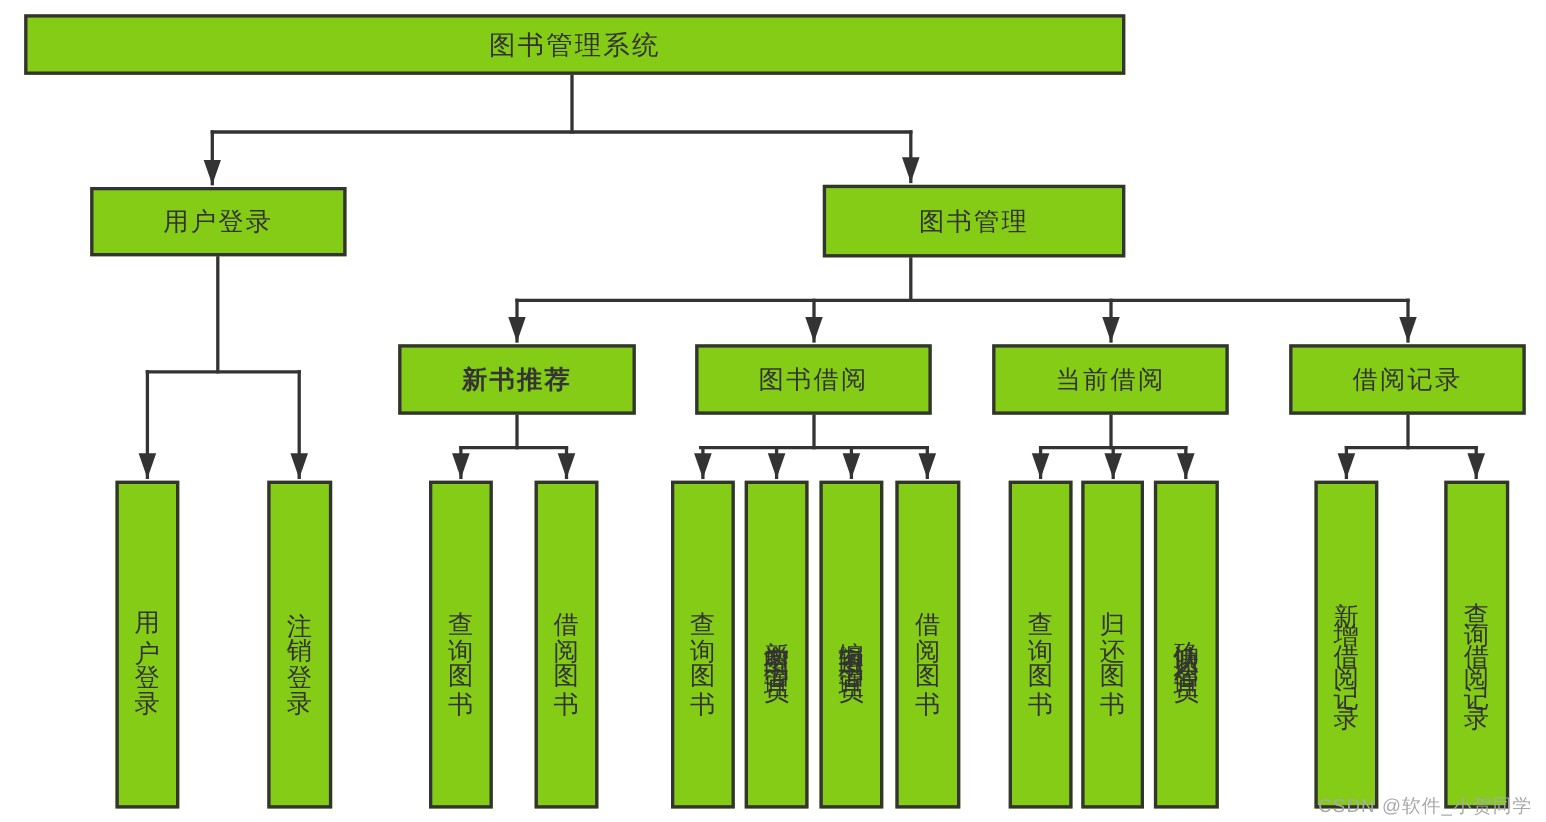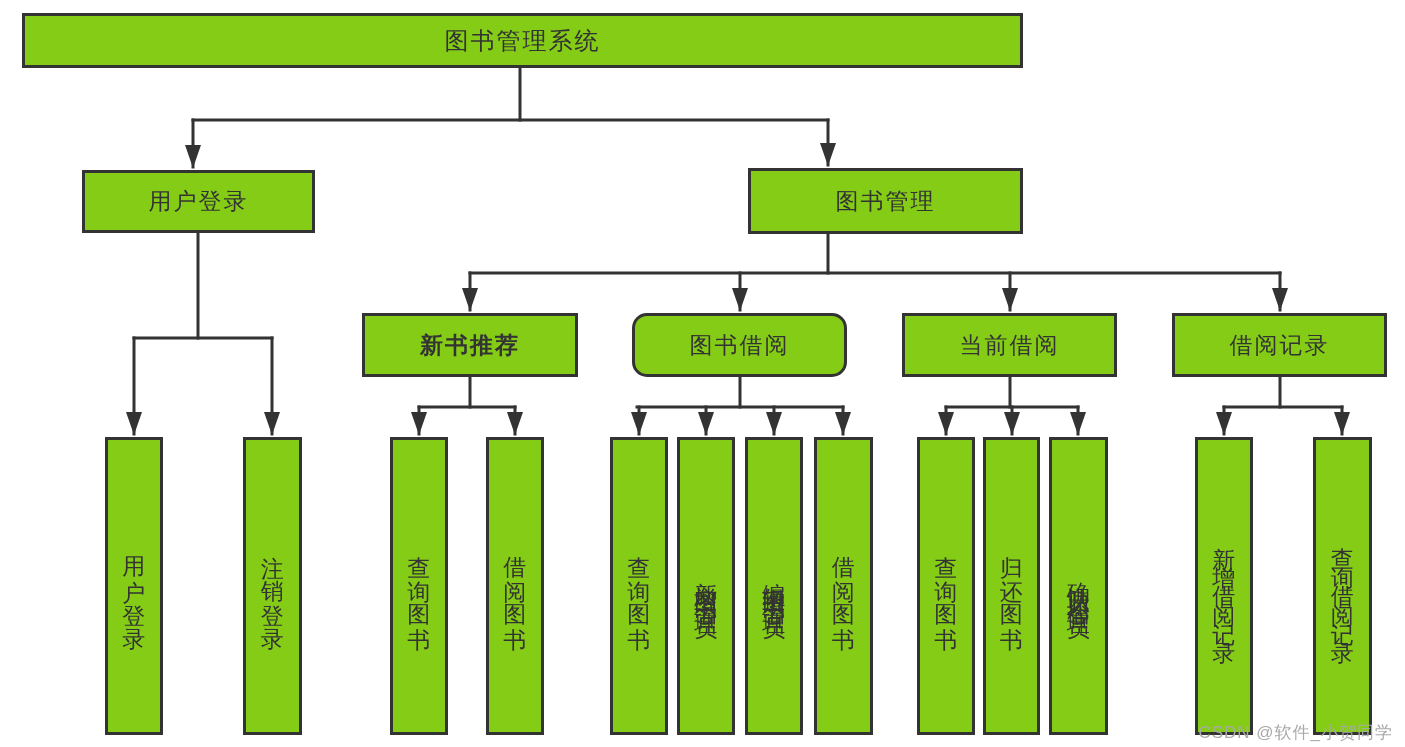--- a/index.html
+++ b/index.html
@@ -77,21 +77,21 @@
       <line x1="1342" y1="407" x2="1342" y2="434" marker-end="url(#arrowhead)"></line>
     </g>
   </svg>
 
   <div class="node node--title" style="left:22px;top:13px;width:1001px;height:55px;">图书管理系统</div>
 
   <div class="node" style="left:82px;top:170px;width:233px;height:63px;">用户登录</div>
   <div class="node" style="left:712px;top:168px;width:275px;height:66px;margin-left:36px;">图书管理</div>
 
   <div class="node" style="left:362px;top:313px;width:216px;height:64px;font-weight:bold;">新书推荐</div>
-  <div class="node" style="left:632px;top:313px;width:215px;height:64px;border-radius:15px;">图书借阅</div>
+  <div class="node" style="left:632px;top:313px;width:215px;height:64px;">图书借阅</div>
   <div class="node" style="left:1172px;top:313px;width:215px;height:64px;">借阅记录</div>
   <div class="node" style="left:902px;top:313px;width:215px;height:64px;">当前借阅</div>
 
   <div class="node" style="left:105px;top:437px;width:58px;height:298px;">
     <span class="vlabel" style="letter-spacing: 24px;">用户登录</span>
   </div>
   <div class="node" style="left:243px;top:437px;width:59px;height:298px;">
     <span class="vlabel" style="letter-spacing: 24px;">注销登录</span>
   </div>
 

